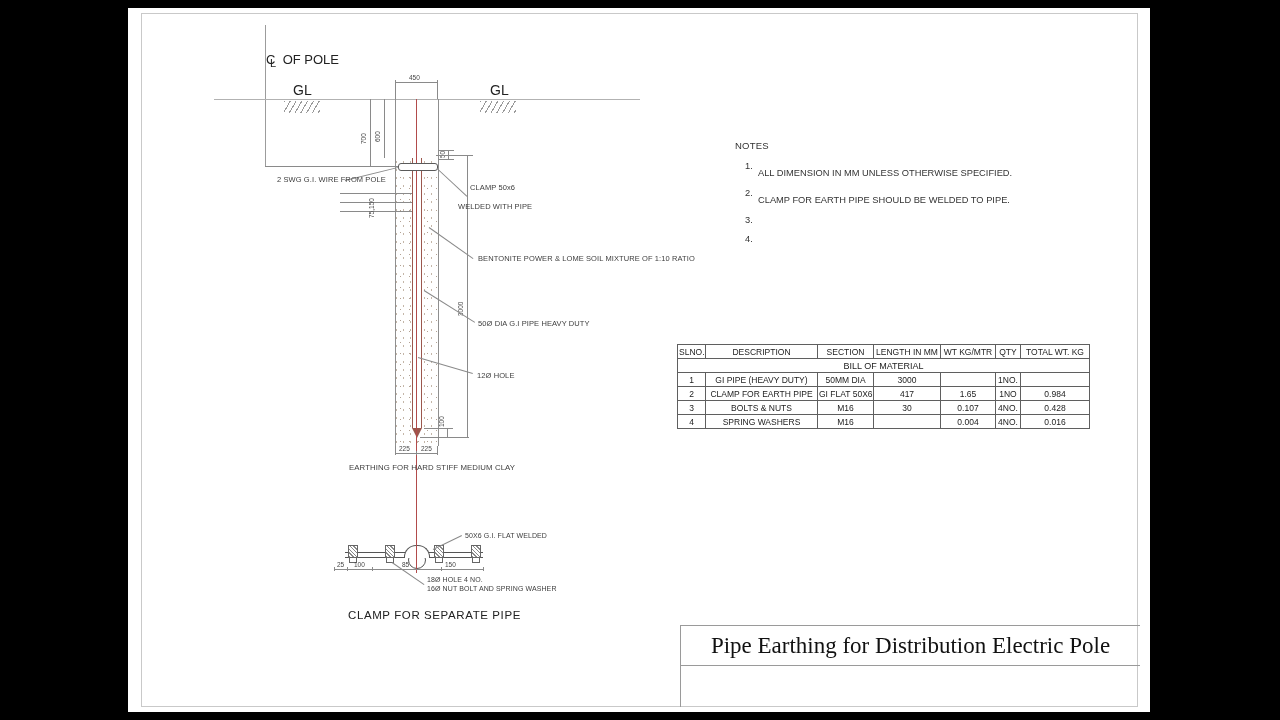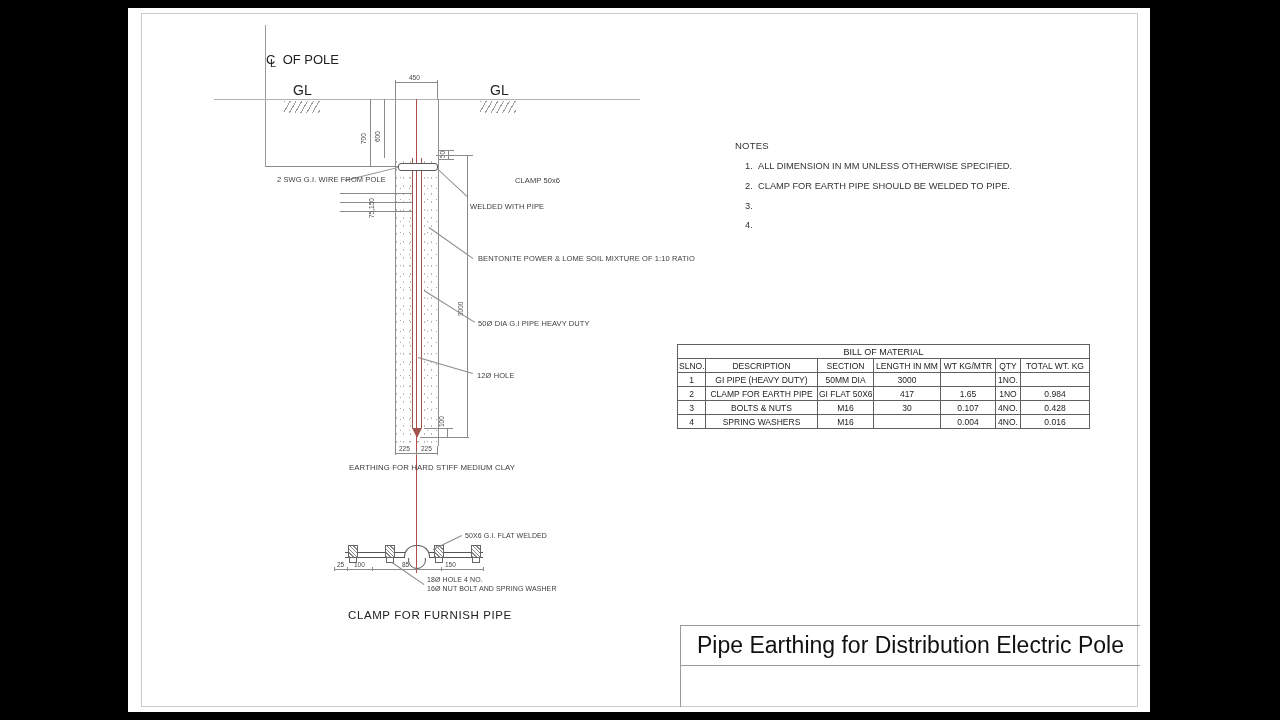--- a/index.html
+++ b/index.html
@@ -29,30 +29,30 @@
   .nut{position:absolute;border:1px solid #666;background:#fff;}
   .bar{position:absolute;background:#fff;border-top:1px solid #555;border-bottom:1px solid #555;}
   .arc{position:absolute;width:24px;height:12px;border:1px solid #555;border-bottom:none;
     border-radius:12px 12px 0 0;background:#fff;}
   .circ{position:absolute;width:16px;height:16px;border:1px solid #555;border-radius:50%;background:#fff;}
   .redline{position:absolute;width:1px;background:#b24b4b;}
   .notes{position:absolute;left:607px;top:132px;width:420px;color:#333;}
   .notes h4{margin:0 0 9px 0;font-size:9.5px;font-weight:normal;letter-spacing:.2px;}
   .note{display:flex;margin:0 0 7px 10px;font-size:9.3px;line-height:1.38;}
   .note .num{width:13px;flex:0 0 13px;}
-  .note .txt{width:352px;}
+  .note .txt{width:352px;margin-top:7px;}
   table.bom{position:absolute;left:549px;top:336px;width:412px;border-collapse:collapse;
     font-size:8.5px;color:#222;table-layout:fixed;}
   table.bom td,table.bom th{border:1px solid #5f5f5f;text-align:center;font-weight:normal;
     height:13px;padding:0 1px;overflow:hidden;white-space:nowrap;}
   table.bom .cap{font-size:9px;}
   .tb{position:absolute;left:552px;top:617px;width:459px;height:81px;border-left:1px solid #9a9a9a;
     border-top:1px solid #9a9a9a;color:#111;}
   .tb .r1{height:39px;border-bottom:1px solid #9a9a9a;display:flex;align-items:center;justify-content:center;
-    font-size:23px;}
+    font-size:23px;font-family:Liberation Serif, serif;}
   .tb .r2{height:41px;display:flex;align-items:center;justify-content:flex-end;padding-right:24px;font-size:20px;}
   .caption{position:absolute;font-size:11.5px;letter-spacing:.6px;color:#222;}
 </style>
 </head>
 <body>
 
 <div class="page">
   <div class="frame"></div>
 
   <div class="vline" style="left:137px;top:17px;height:141px;background:#9c9c9c;"></div>
@@ -100,22 +100,22 @@
   <div class="hline" style="left:212px;top:185px;width:72px;"></div>
   <div class="hline" style="left:212px;top:194px;width:72px;"></div>
   <div class="hline" style="left:212px;top:203px;width:72px;"></div>
   <div class="dim dimv" style="left:240px;top:180px;height:30px;">75,150</div>
 
   <div class="hline" style="left:308px;top:147px;width:37px;"></div>
   <div class="vline" style="left:339px;top:147px;height:282px;"></div>
   <div class="dim dimv" style="left:329px;top:278px;height:30px;">3000</div>
 
   <div class="lead" style="left:309px;top:160px;width:41px;transform:rotate(43deg);"></div>
-  <div class="lbl" style="left:342px;top:168px;margin-left:45px;">CLAMP 50x6</div>
-  <div class="lbl" style="left:342px;top:194px;">WELDED WITH PIPE</div>
+  <div class="lbl" style="left:342px;top:175px;">CLAMP 50x6</div>
+  <div class="lbl" style="left:330px;top:194px;">WELDED WITH PIPE</div>
 
   <div class="lead" style="left:301px;top:219px;width:54px;transform:rotate(35.2deg);"></div>
   <div class="lbl" style="left:350px;top:246px;">BENTONITE POWER &amp; LOME SOIL MIXTURE OF 1:10 RATIO</div>
 
   <div class="lead" style="left:296px;top:282px;width:60px;transform:rotate(32.1deg);"></div>
   <div class="lbl" style="left:350px;top:311px;">50Ø DIA G.I PIPE HEAVY DUTY</div>
 
   <div class="lead" style="left:290px;top:349px;width:57px;transform:rotate(16.2deg);"></div>
   <div class="lbl" style="left:349px;top:363px;">12Ø HOLE</div>
 
@@ -159,21 +159,21 @@
   <div class="dim" style="left:226px;top:553px;">100</div>
   <div class="dim" style="left:274px;top:553px;">85</div>
   <div class="dim" style="left:317px;top:553px;">150</div>
 
   <div class="lead" style="left:305px;top:541px;width:32px;transform:rotate(-25.8deg);"></div>
   <div class="lbl" style="left:337px;top:524px;font-size:7px;">50X6 G.I. FLAT WELDED</div>
   <div class="lead" style="left:264px;top:554px;width:39px;transform:rotate(34.5deg);"></div>
   <div class="lbl" style="left:299px;top:568px;font-size:7px;">18Ø HOLE 4 NO.</div>
   <div class="lbl" style="left:299px;top:577px;font-size:7px;">16Ø NUT BOLT AND SPRING WASHER</div>
 
-  <div class="caption" style="left:220px;top:601px;">CLAMP FOR FURNISH PIPE</div>
+  <div class="caption" style="left:220px;top:601px;">CLAMP FOR SEPARATE PIPE</div>
 
   <div class="notes">
     <h4>NOTES</h4>
     <div class="note">
       <span class="num">1.</span>
       <span class="txt">ALL DIMENSION IN MM UNLESS OTHERWISE SPECIFIED.</span>
     </div>
     <div class="note">
       <span class="num">2.</span>
       <span class="txt">CLAMP FOR EARTH PIPE SHOULD BE WELDED TO PIPE.</span>
@@ -191,32 +191,32 @@
       <col style="width:28px">
         <col style="width:112px">
         <col style="width:56px">
         <col style="width:67px">
       <col style="width:55px">
         <col style="width:25px">
         <col style="width:69px">
     </colgroup>
     <tbody>
         <tr>
-          <td class="cap" colspan="7">BILL OF MATERIAL</td>
-        </tr>
-    <tr>
       <th>SLNO.</th>
       <th>DESCRIPTION</th>
       <th>SECTION</th>
       <th>LENGTH IN MM</th>
       <th>WT KG/MTR</th>
       <th>QTY</th>
       <th>TOTAL WT. KG</th>
     </tr>
     <tr>
+          <td class="cap" colspan="7">BILL OF MATERIAL</td>
+        </tr>
+    <tr>
       <td>1</td>
       <td>GI PIPE (HEAVY DUTY)</td>
       <td>50MM DIA</td>
       <td>3000</td>
       <td></td>
       <td>1NO.</td>
       <td></td>
     </tr>
     <tr>
       <td>2</td>

